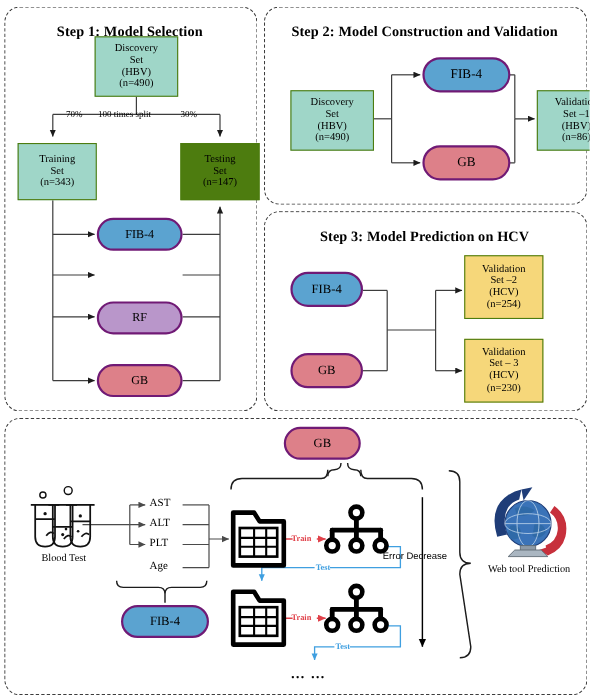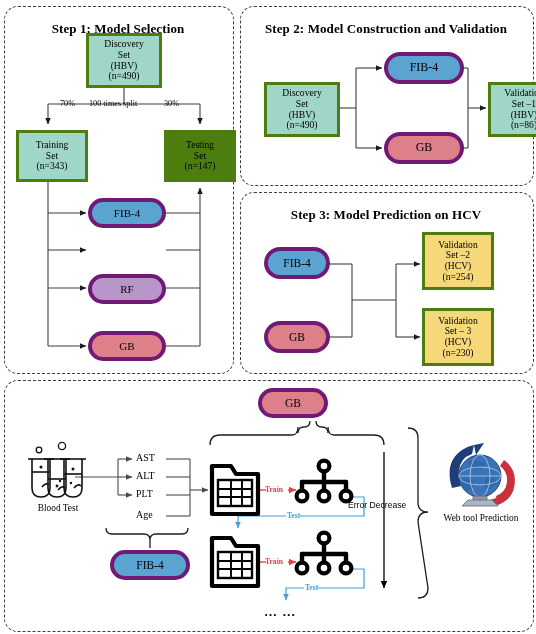--- a/index.html
+++ b/index.html
@@ -14,25 +14,25 @@
     position:absolute;font-weight:bold;font-size:13px;
     font-family:"Liberation Serif","DejaVu Serif",serif;
     letter-spacing:.1px;white-space:nowrap;text-align:center;
   }
   .node{
     position:absolute;box-sizing:border-box;
     display:flex;align-items:center;justify-content:center;
     text-align:center;line-height:1.12;
   }
   .rect{
-    border:3px solid #4d7c0f;
+    border:1px solid #4d7c0f;
     font-size:9.6px;
   }
   .pill{
-    border:4px solid #701a75;border-radius:999px;
+    border:2px solid #701a75;border-radius:999px;
     font-size:11px;
   }
   .node span{display:block;}
   svg.lay{position:absolute;left:0;top:0;width:536px;height:634px;overflow:visible;pointer-events:none;}
   .lbl{position:absolute;font-size:8.4px;white-space:nowrap;}
   .lbl-split{font-size:8.2px;}
   .feat{position:absolute;font-size:10px;white-space:nowrap;}
   .tinyred{position:absolute;font-size:7.6px;font-weight:bold;color:#e0414a;white-space:nowrap;font-family:"Liberation Serif",serif;}
   .tinyblue{position:absolute;font-size:7.6px;font-weight:bold;color:#3f9fe0;white-space:nowrap;font-family:"Liberation Serif",serif;}
   .errlbl{position:absolute;font-size:8.6px;text-align:left;line-height:1.18;white-space:nowrap;

